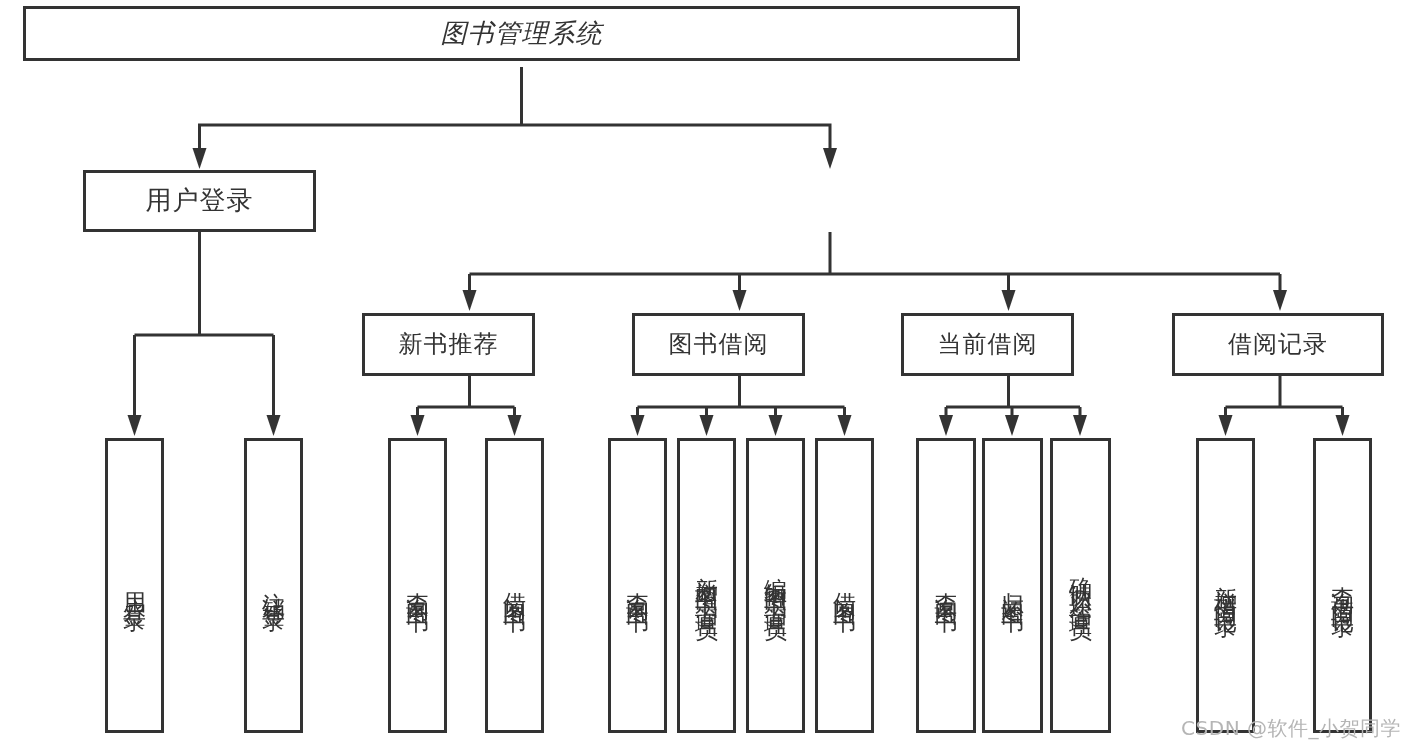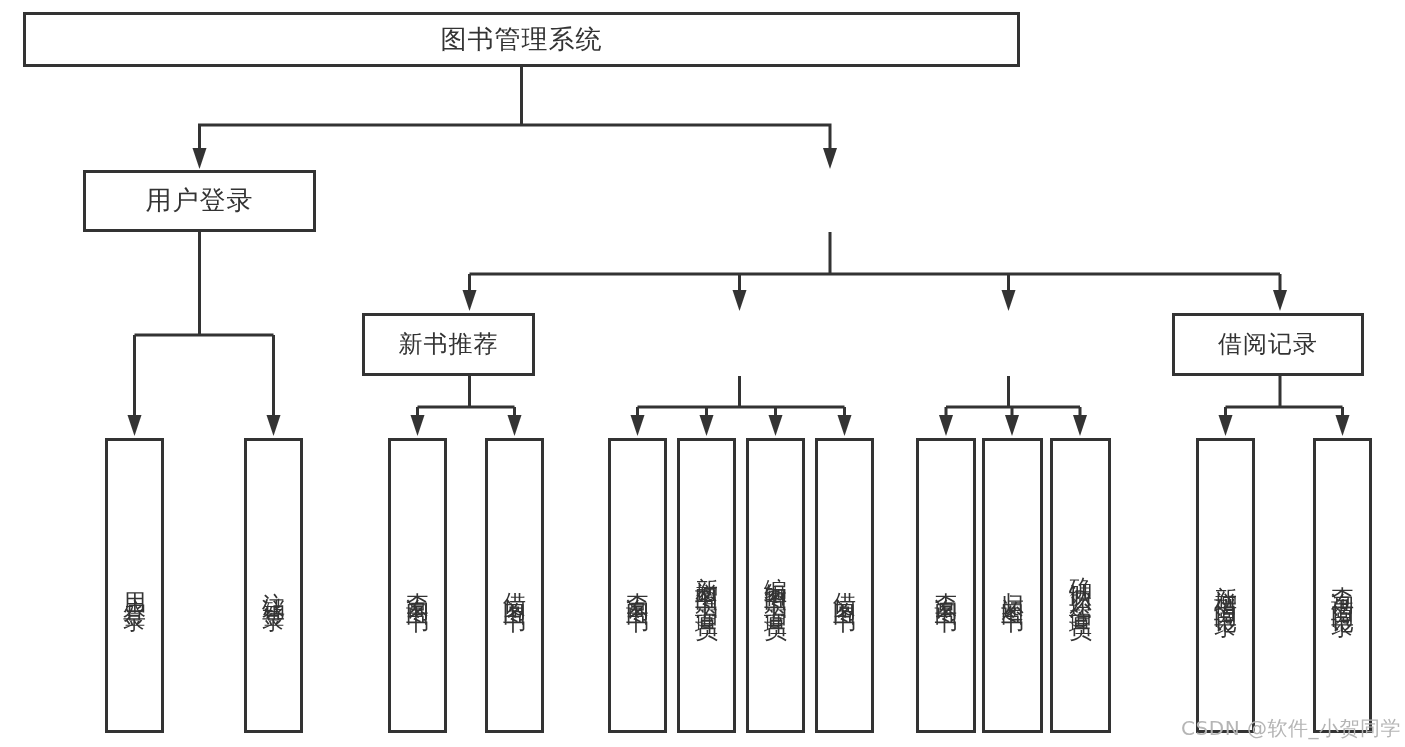--- a/index.html
+++ b/index.html
@@ -36,29 +36,29 @@
     position: absolute;
     box-sizing: border-box;
     border: 3px solid #333333;
     background: #ffffff;
     display: flex;
     align-items: center;
     justify-content: center;
     text-align: center;
     line-height: 1.2;
   }
-  .box.root  { left: 23px;  top: 12px;  width: 997px; height: 55px; font-size: 26px; letter-spacing: 1px; }
+  .box.root  { left: 23px;  top: 6px;  width: 997px; height: 55px; font-size: 26px; letter-spacing: 1px; font-style: italic; }
   .box.l2    { top: 170px; height: 62px; font-size: 26px; letter-spacing: 1px; }
   .box.l2a   { left: 83px;  width: 233px; }
   .box.l2b   { left: 713px; width: 234px; }
   .box.l3    { top: 313px; height: 63px; width: 173px; font-size: 24px; letter-spacing: 1px; }
   .box.l3b1  { left: 362px; }
   .box.l3b2  { left: 632px; }
   .box.l3b3  { left: 901px; }
-  .box.l3b4  { left: 1172px; width: 192px; text-align: center; }
+  .box.l3b4  { left: 1172px; width: 212px; text-align: center; }
   .leaf {
     position: absolute;
     top: 438px;
     width: 59px;
     height: 295px;
     box-sizing: border-box;
     border: 3px solid #333333;
     background: #ffffff;
     display: flex;
     align-items: center;
@@ -147,20 +147,22 @@
       <polygon points="1218.5,415 1232.5,415 1225.5,436"></polygon>
       <polygon points="1335.5,415 1349.5,415 1342.5,436"></polygon>
     </g>
   </svg>
 
   <div class="box root">图书管理系统</div>
 
   <div class="box l2 l2a">用户登录</div>
 
   <div class="box l3 l3b1">新书推荐</div>
+  <div class="box l3 l3b2">图书借阅</div>
+  <div class="box l3 l3b3">当前借阅</div>
   <div class="box l3 l3b4">借阅记录</div>
 
   <div class="leaf a1">用户登录</div>
   <div class="leaf a2">注销登录</div>
 
   <div class="leaf b1">查询图书</div>
   <div class="leaf b2">借阅图书</div>
 
   <div class="leaf c1">查询图书</div>
   <div class="leaf c2">新增图书（管理员）</div>

